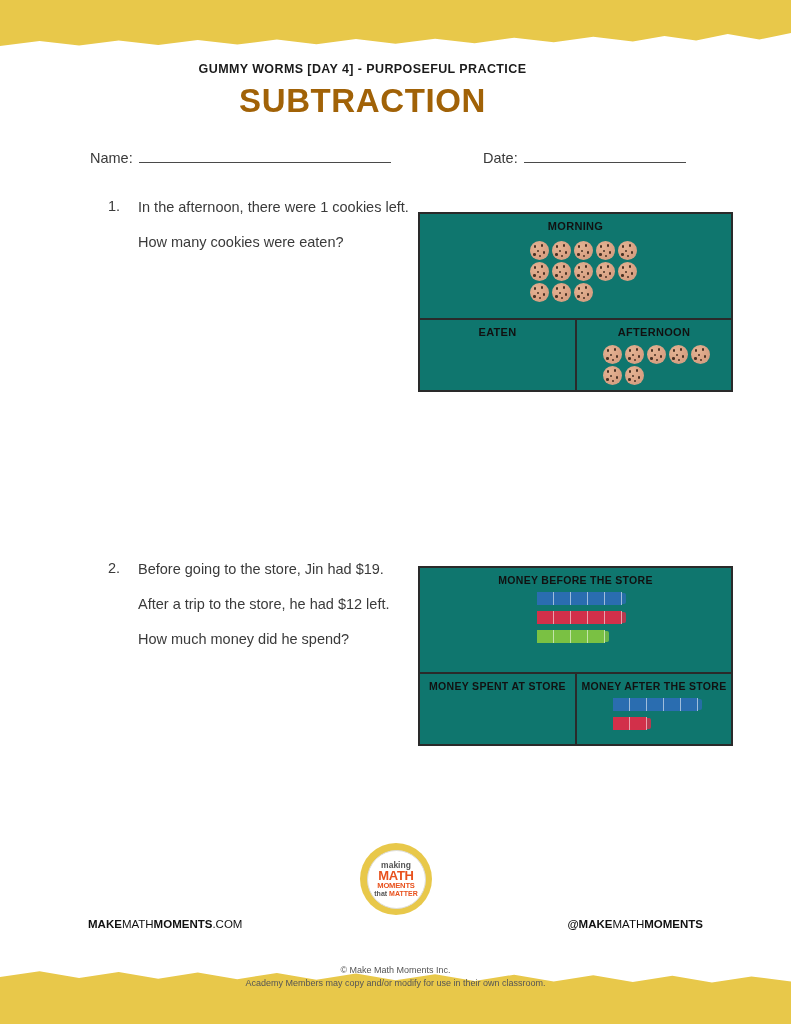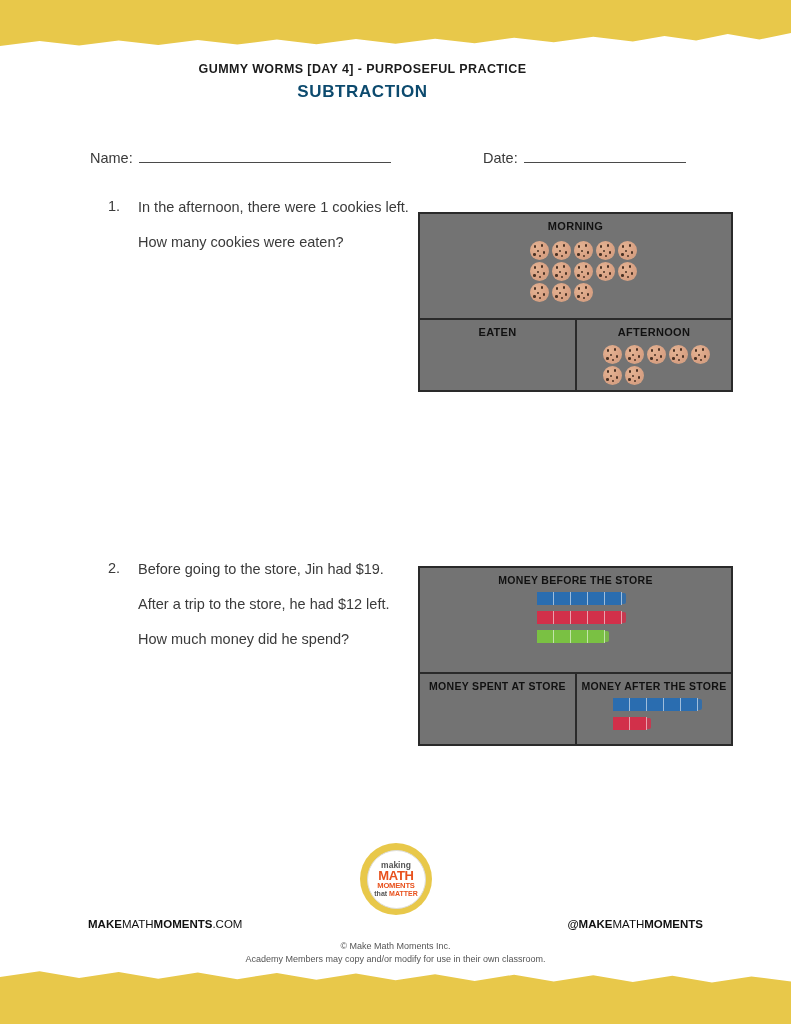--- a/index.html
+++ b/index.html
@@ -15,21 +15,21 @@
   .banner-top{top:0;height:46px;
     -webkit-clip-path:polygon(0 0,100% 0,100% 72%,96% 86%,92% 74%,88% 88%,84% 78%,80% 90%,75% 80%,70% 92%,65% 82%,60% 94%,55% 84%,50% 95%,45% 85%,40% 96%,35% 86%,30% 97%,25% 87%,20% 98%,15% 88%,10% 99%,5% 89%,0 100%);
     clip-path:polygon(0 0,100% 0,100% 72%,96% 86%,92% 74%,88% 88%,84% 78%,80% 90%,75% 80%,70% 92%,65% 82%,60% 94%,55% 84%,50% 95%,45% 85%,40% 96%,35% 86%,30% 97%,25% 87%,20% 98%,15% 88%,10% 99%,5% 89%,0 100%);}
   .banner-bottom{bottom:0;height:56px;
     -webkit-clip-path:polygon(0 16%,5% 6%,10% 18%,15% 7%,20% 19%,25% 8%,30% 20%,35% 9%,40% 21%,45% 10%,50% 22%,55% 11%,60% 23%,65% 12%,70% 24%,75% 13%,80% 25%,85% 14%,90% 26%,95% 15%,100% 24%,100% 100%,0 100%);
     clip-path:polygon(0 16%,5% 6%,10% 18%,15% 7%,20% 19%,25% 8%,30% 20%,35% 9%,40% 21%,45% 10%,50% 22%,55% 11%,60% 23%,65% 12%,70% 24%,75% 13%,80% 25%,85% 14%,90% 26%,95% 15%,100% 24%,100% 100%,0 100%);}
 
   
   .hdr{position:absolute;top:62px;left:0;width:725px;text-align:center;}
   .hdr-sub{font-size:12.5px;font-weight:bold;letter-spacing:.4px;color:#1b1b1b;}
-  .hdr-title{font-size:17px;font-weight:bold;letter-spacing:.6px;color:#0c4a6e;margin-top:6px;}
+  .hdr-title{font-size:33px;font-weight:bold;letter-spacing:.6px;color:#a16207;margin-top:6px;}
 
   
   .namerow{position:absolute;top:150px;left:0;width:791px;height:26px;}
   .nd{position:absolute;display:flex;align-items:baseline;font-size:14.5px;color:#3a3a3a;}
   .nd .lbl{margin-right:6px;}
   .nd .rule{border-bottom:1.4px solid #4a4a4a;display:inline-block;height:11px;}
   .nd-name{left:90px;}
   .nd-name .rule{width:252px;}
   .nd-date{left:483px;}
   .nd-date .rule{width:162px;}
@@ -38,21 +38,21 @@
   .qblock{position:absolute;width:320px;left:108px;}
   .q1{top:198px;}
   .q2{top:560px;}
   .qrow{display:flex;}
   .qnum{width:30px;flex:0 0 30px;font-size:14.5px;color:#3a3a3a;}
   .qtext{flex:1;}
   .qline{font-size:14.5px;line-height:19px;color:#3a3a3a;margin-bottom:16px;}
   .qline:last-child{margin-bottom:0;}
 
   
-  .dia{position:absolute;left:418px;width:315px;border:2.2px solid #2a2a2a;background:#737373;box-sizing:border-box;}
+  .dia{position:absolute;left:418px;width:315px;border:2.2px solid #2a2a2a;background:#0f766e;box-sizing:border-box;}
   .dia-1{top:212px;height:180px;}
   .dia-2{top:566px;height:180px;}
   .dia-top{height:106px;border-bottom:2.2px solid #2a2a2a;box-sizing:border-box;position:relative;}
   .dia-bot{height:71.6px;display:flex;box-sizing:border-box;}
   .cellL{width:157px;flex:0 0 157px;border-right:2.2px solid #2a2a2a;box-sizing:border-box;position:relative;}
   .cellR{flex:1;position:relative;box-sizing:border-box;}
   .celltitle{text-align:center;font-size:11px;font-weight:bold;letter-spacing:.3px;color:#111;padding-top:6px;}
   .dia-2 .celltitle{font-size:10.5px;}
 
   
@@ -96,21 +96,21 @@
   .lg4{font-size:7px;color:#555;font-weight:bold;}
   .lg4 b{color:#e8511d;}
 
   
   .foot{position:absolute;top:918px;left:0;width:791px;height:20px;font-size:11.5px;}
   .foot-l{position:absolute;left:88px;font-weight:bold;color:#111;}
   .foot-l .thin{font-weight:normal;}
   .foot-c{position:absolute;left:0;width:791px;text-align:center;color:#333;font-size:13px;}
   .foot-r{position:absolute;right:88px;font-weight:bold;color:#111;}
   .foot-r .thin{font-weight:normal;}
-  .copy{position:absolute;top:940px;left:0;width:791px;text-align:center;font-size:9px;color:#555;line-height:13px;}
+  .copy{position:absolute;top:964px;left:0;width:791px;text-align:center;font-size:9px;color:#555;line-height:13px;}
 </style>
 </head>
 <body>
 
 <div class="banner banner-top"></div>
 <div class="banner banner-bottom"></div>
 
 <div class="hdr">
   <div class="hdr-sub">GUMMY WORMS [DAY 4] - PURPOSEFUL PRACTICE</div>
   <div class="hdr-title">SUBTRACTION</div>

